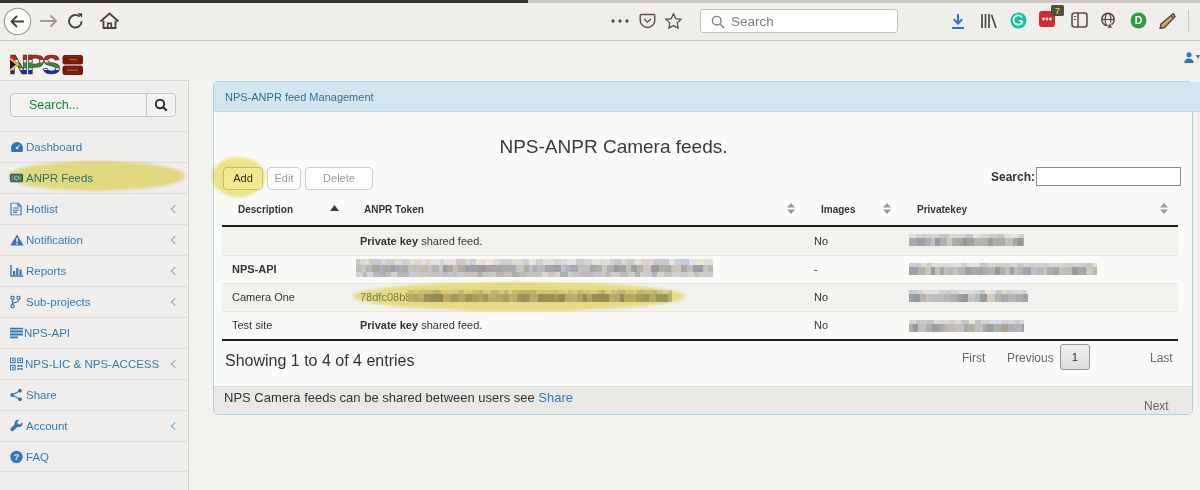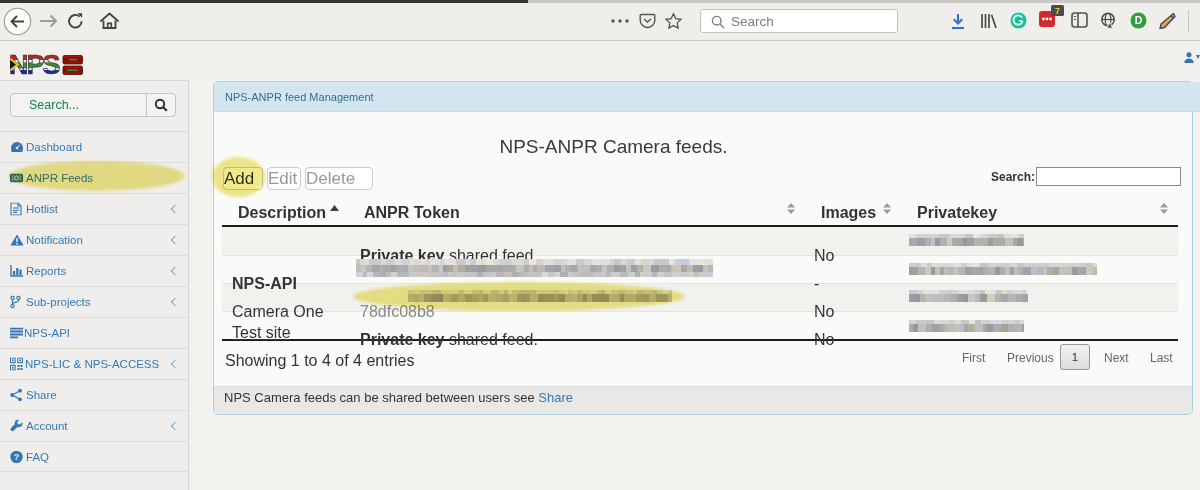--- a/index.html
+++ b/index.html
@@ -44,30 +44,30 @@
   #phead { position:absolute; left:0; top:0; width:1100px; height:30px; background:#d3e6ef;
            border-bottom:1px solid #bedeea; border-radius:4px 4px 0 0;
            font-size:11px; color:#31708f; line-height:30px; padding-left:11px; }
   #pfoot { position:absolute; left:0; bottom:0; width:978px; height:28px; background:#e9e8e5;
            border-top:1px solid #d5dee2; border-radius:0 0 4px 4px;
            font-size:13px; color:#333; line-height:21px; padding-left:10px; }
   #pfoot a { color:#337ab7; text-decoration:none; }
   #ptitle { position:absolute; left:213px; top:136px; width:801px; text-align:center;
             font-size:19px; color:#3a3a3a; }
   .btn1 { position:absolute; top:167px; height:23px; background:#fff;
-          border:1px solid #ccc; border-radius:4px; font-size:17px;
-          text-align:left; line-height:21px; color:#333; }
+          border:1px solid #ccc; border-radius:4px; font-size:11px;
+          text-align:center; line-height:21px; color:#333; }
   #slabel { position:absolute; left:991px; top:170px; font-size:12px; font-weight:bold; color:#333; }
   #sinput { position:absolute; left:1036px; top:167px; width:145px; height:19px;
             background:#fff; border:1px solid #8a8a8a; }
   
-  .hdr { position:absolute; top:204px; font-size:16px; font-weight:bold; color:#333; }
+  .hdr { position:absolute; top:204px; font-size:10px; font-weight:bold; color:#333; }
   .stripe { position:absolute; left:222px; width:956px; height:28px; background:#f1f1ee; }
   .rdiv { position:absolute; left:222px; width:956px; height:1px; background:#e5e5e2; }
-  .cell { position:absolute; font-size:16px; color:#333; white-space:nowrap;margin-top:12px; }
+  .cell { position:absolute; font-size:11px; color:#333; white-space:nowrap; }
   .bline { position:absolute; left:222px; width:956px; height:2px; background:#1c1c1c; }
   .pg { position:absolute; top:351px; font-size:12px; color:#666; }
   
   .hl { position:absolute; background:#f1e98c; border-radius:50%;
         mix-blend-mode:multiply; filter:blur(1.5px); z-index:50; }
 </style></head>
 <body>
 
 <div id="chrome">
   <div id="tabstrip"></div>
@@ -350,29 +350,29 @@
 <div class="rdiv" style="top:311px;"></div>
 <div class="bline" style="top:339px;"></div>
 
 <div class="cell" style="left:360px;top:235px;"><b>Private key</b> shared feed.</div>
 <div class="cell" style="left:814px;top:235px;">No</div>
 <div class="cell" style="left:232px;top:263px;font-weight:bold;">NPS-API</div>
 <div class="cell" style="left:814px;top:263px;">-</div>
 <div class="cell" style="left:232px;top:291px;">Camera One</div>
 <div class="cell" style="left:360px;top:291px;color:#888;">78dfc08b8</div>
 <div class="cell" style="left:814px;top:291px;">No</div>
-<div class="cell" style="left:232px;top:312px;text-decoration:underline;">Test site</div>
+<div class="cell" style="left:232px;top:319px;">Test site</div>
 <div class="cell" style="left:360px;top:319px;"><b>Private key</b> shared feed.</div>
 <div class="cell" style="left:814px;top:319px;">No</div>
 
 <div class="pg" style="left:225px;color:#333;font-size:16px;top:352px;">Showing 1 to 4 of 4 entries</div>
 <div class="pg" style="left:962px;">First</div>
 <div class="pg" style="left:1007px;">Previous</div>
 <div class="abs" style="left:1060px;top:344px;width:30px;height:26px;border:1px solid #979797;border-radius:3px;background:linear-gradient(#f2f2f2,#dcdcdc);font-size:11.5px;color:#333;text-align:center;line-height:25px;">1</div>
-<div class="pg" style="left:1104px;">Next</div>
+<div class="pg" style="left:1144px;margin-top:48px;">Next</div>
 <div class="pg" style="left:1150px;">Last</div>
 <svg style="position:absolute;left:356px;top:259px" width="357" height="18" viewBox="0 0 357 18">
     <rect x="0" y="0" width="4" height="6" fill="rgb(200,200,200)"></rect>
     <rect x="4" y="0" width="5" height="6" fill="rgb(220,212,199)"></rect>
     <rect x="9" y="0" width="4" height="6" fill="rgb(221,221,221)"></rect>
     <rect x="13" y="0" width="8" height="6" fill="rgb(202,202,202)"></rect>
     <rect x="21" y="0" width="4" height="6" fill="rgb(195,200,210)"></rect>
     <rect x="25" y="0" width="5" height="6" fill="rgb(216,216,216)"></rect>
     <rect x="30" y="0" width="8" height="6" fill="rgb(206,206,206)"></rect>
     <rect x="38" y="0" width="8" height="6" fill="rgb(226,218,205)"></rect>

